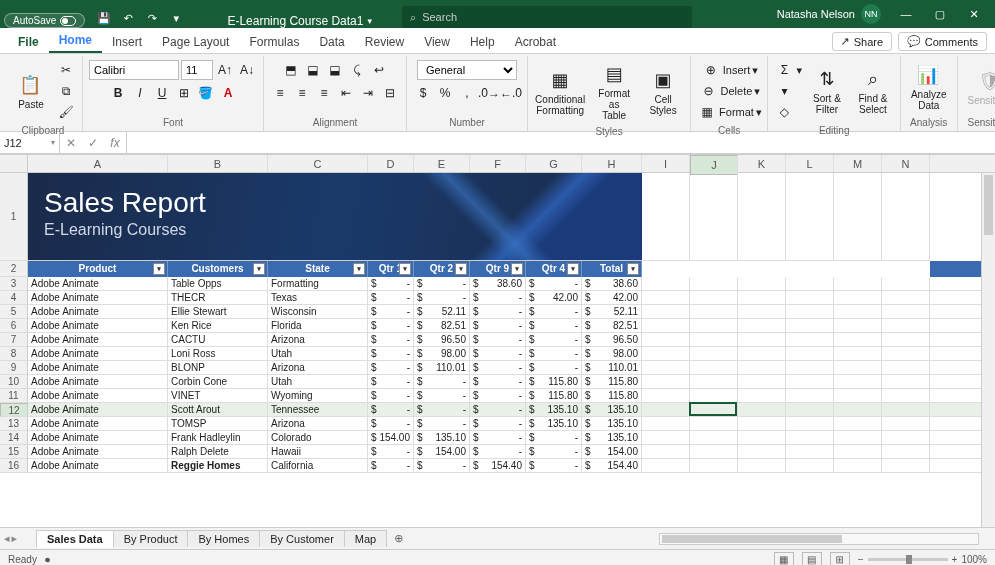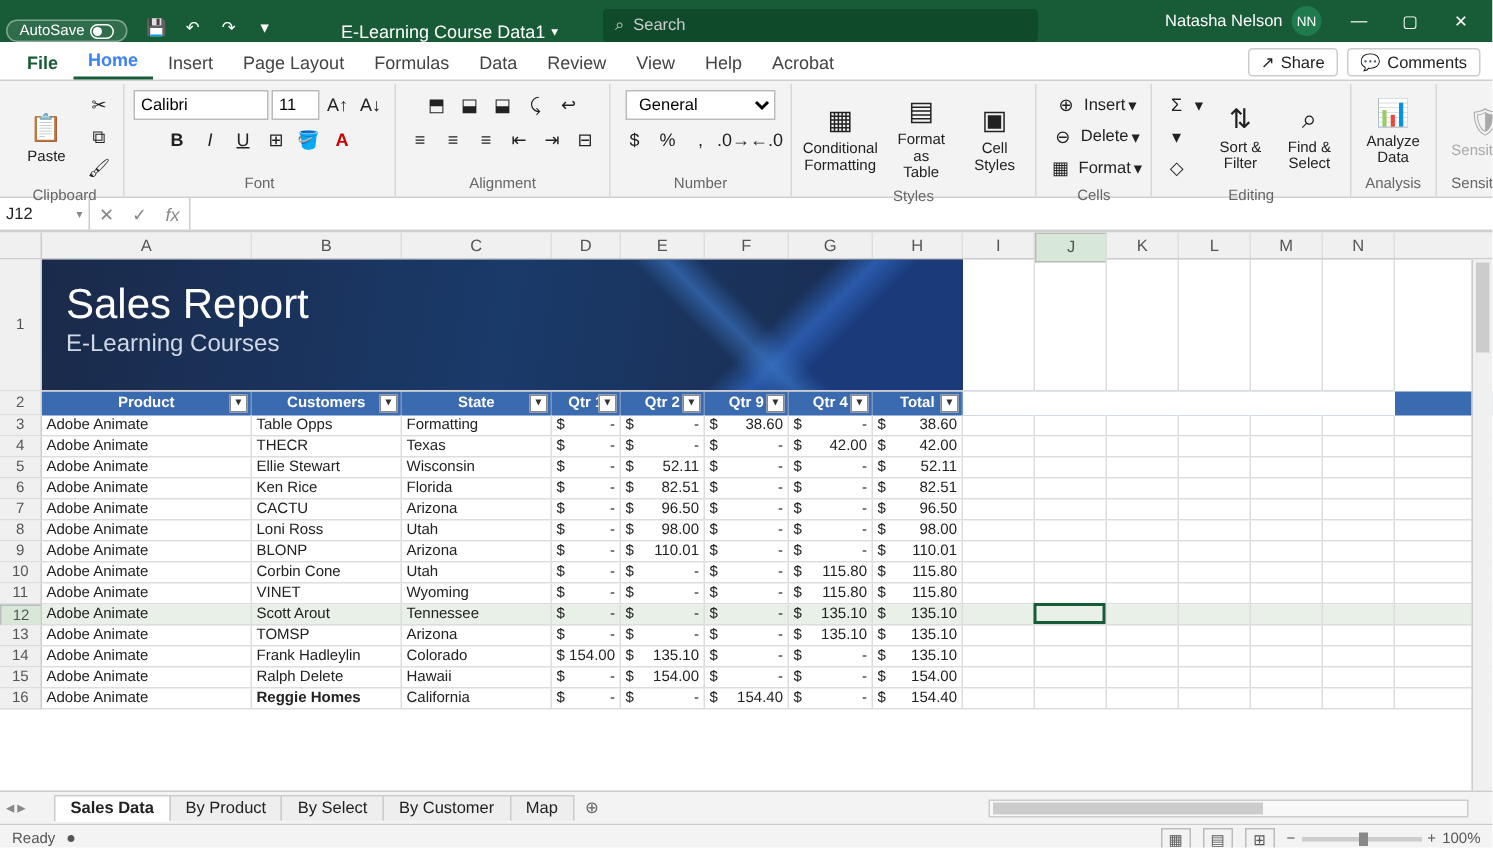--- a/index.html
+++ b/index.html
@@ -618,21 +618,21 @@
   </div>
 
 <div class="sheettabs">
   <div class="nav">
     <span>◂</span>
     <span>▸</span>
   </div>
   <div id="sheets" style="display: contents;"></div>
   <div class="st active">Sales Data</div>
     <div class="st">By Product</div>
-    <div class="st">By Select</div>
+    <div class="st">By Homes</div>
     <div class="st">By Customer</div>
     <div class="st">Map</div>
     <div class="add">⊕</div>
   <div class="hscroll">
       <div class="thumb"></div>
     </div>
 </div>
 
 <div class="status">
   <span>Ready</span>

